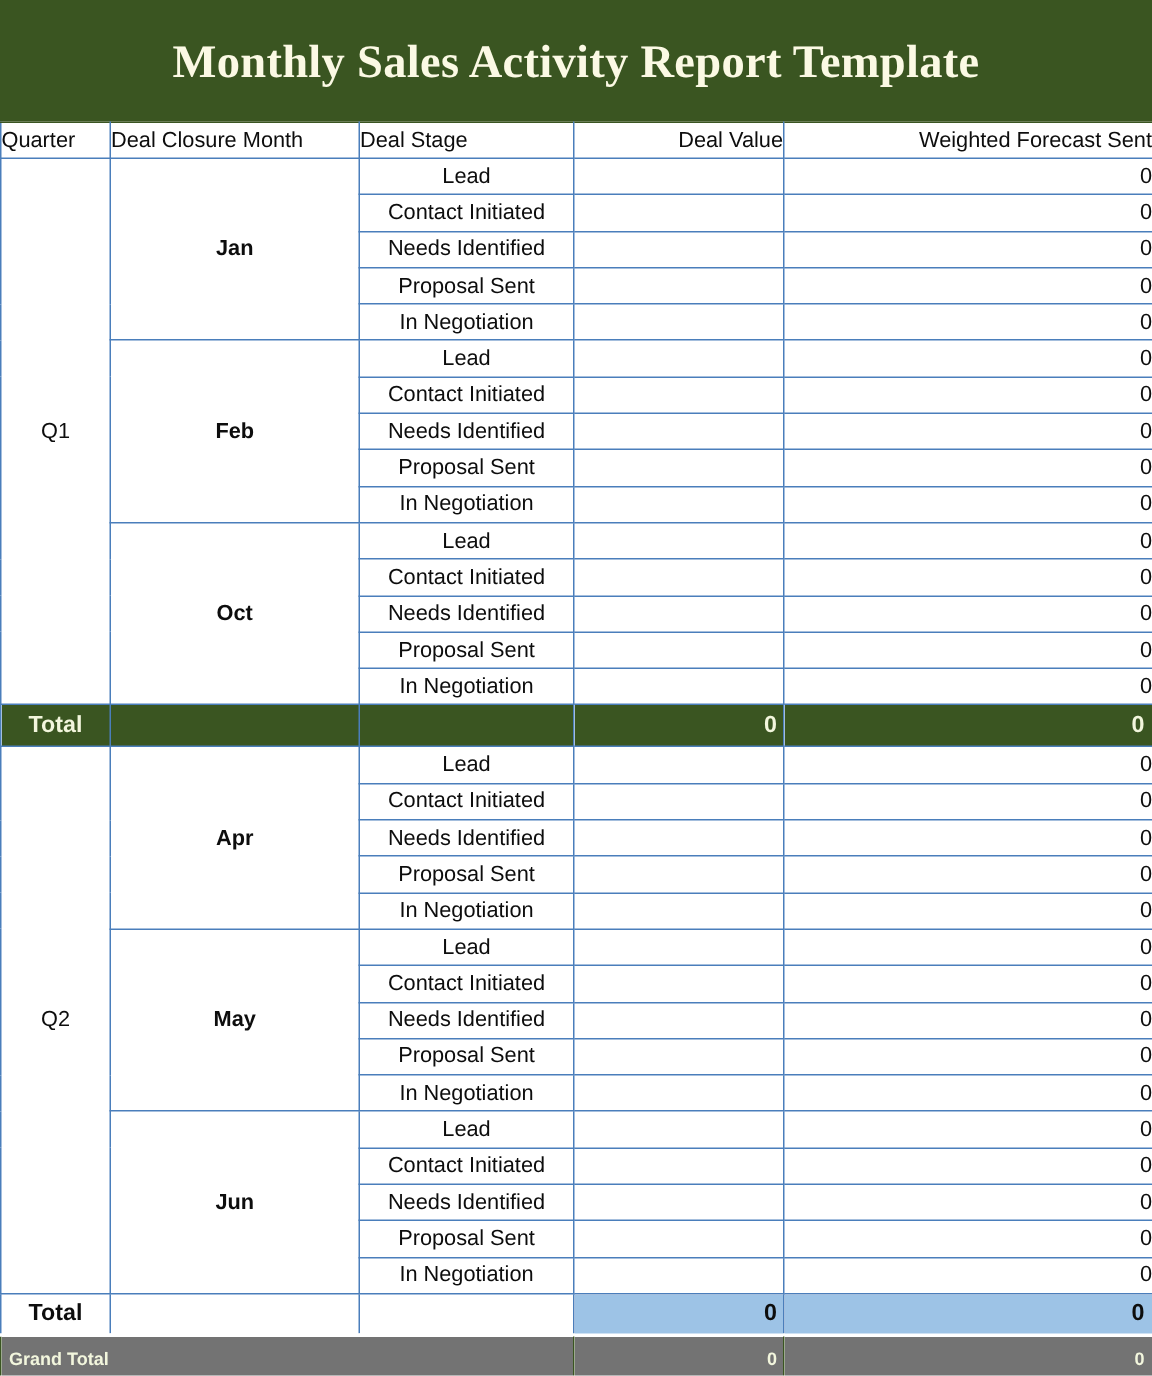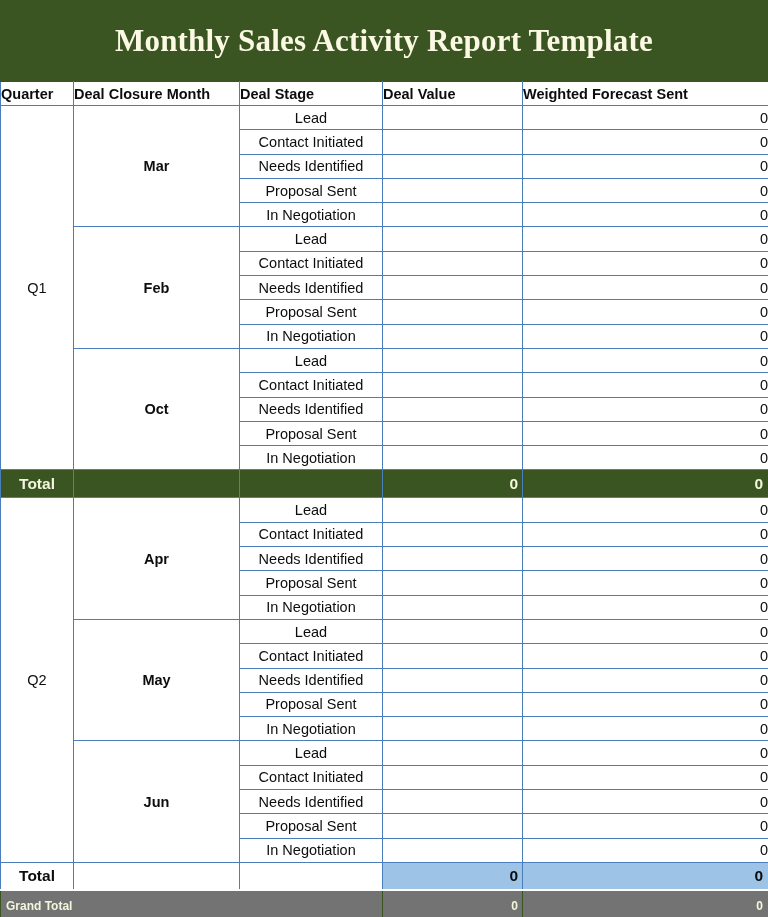--- a/index.html
+++ b/index.html
@@ -62,27 +62,27 @@
   
   col.c-quarter { width: 73px; }
   col.c-month   { width: 166px; }
   col.c-stage   { width: 143px; }
   col.c-value   { width: 140px; }
   col.c-wfv     { width: 246px; }
 
   
   tr.head-row td {
     height: 24px;
-    font-weight: bold;
+    font-weight: normal;
     font-size: 14.5px;
     border-top: 1px solid #3a5521;
     background: #ffffff;
   }
   td.h-left   { text-align: left;   padding-left: 4px; }
-  td.h-center { text-align: left; }
+  td.h-center { text-align: right; }
 
   
   tr.body-row td { height: 24.3px; }
 
   td.quarter-cell {
     text-align: center;
     font-weight: normal;
     font-size: 15.5px;
   }
   td.month-cell {
@@ -167,21 +167,21 @@
     <tbody id="table-body">
       <tr class="head-row">
         <td class="h-left">Quarter</td>
         <td class="h-left">Deal Closure Month</td>
         <td class="h-left">Deal Stage</td>
         <td class="h-center">Deal Value</td>
         <td class="h-center">Weighted Forecast Sent</td>
       </tr>
     <tr class="body-row">
           <td class="quarter-cell" rowspan="15">Q1</td>
-          <td class="month-cell" rowspan="5">Mar</td>
+          <td class="month-cell" rowspan="5">Jan</td>
           <td class="stage-cell">Lead</td>
           <td class="value-cell"></td>
           <td class="wfv-cell">0</td>
         </tr>
         <tr class="body-row">
           <td class="stage-cell">Contact Initiated</td>
           <td class="value-cell"></td>
           <td class="wfv-cell">0</td>
         </tr>
         <tr class="body-row">

